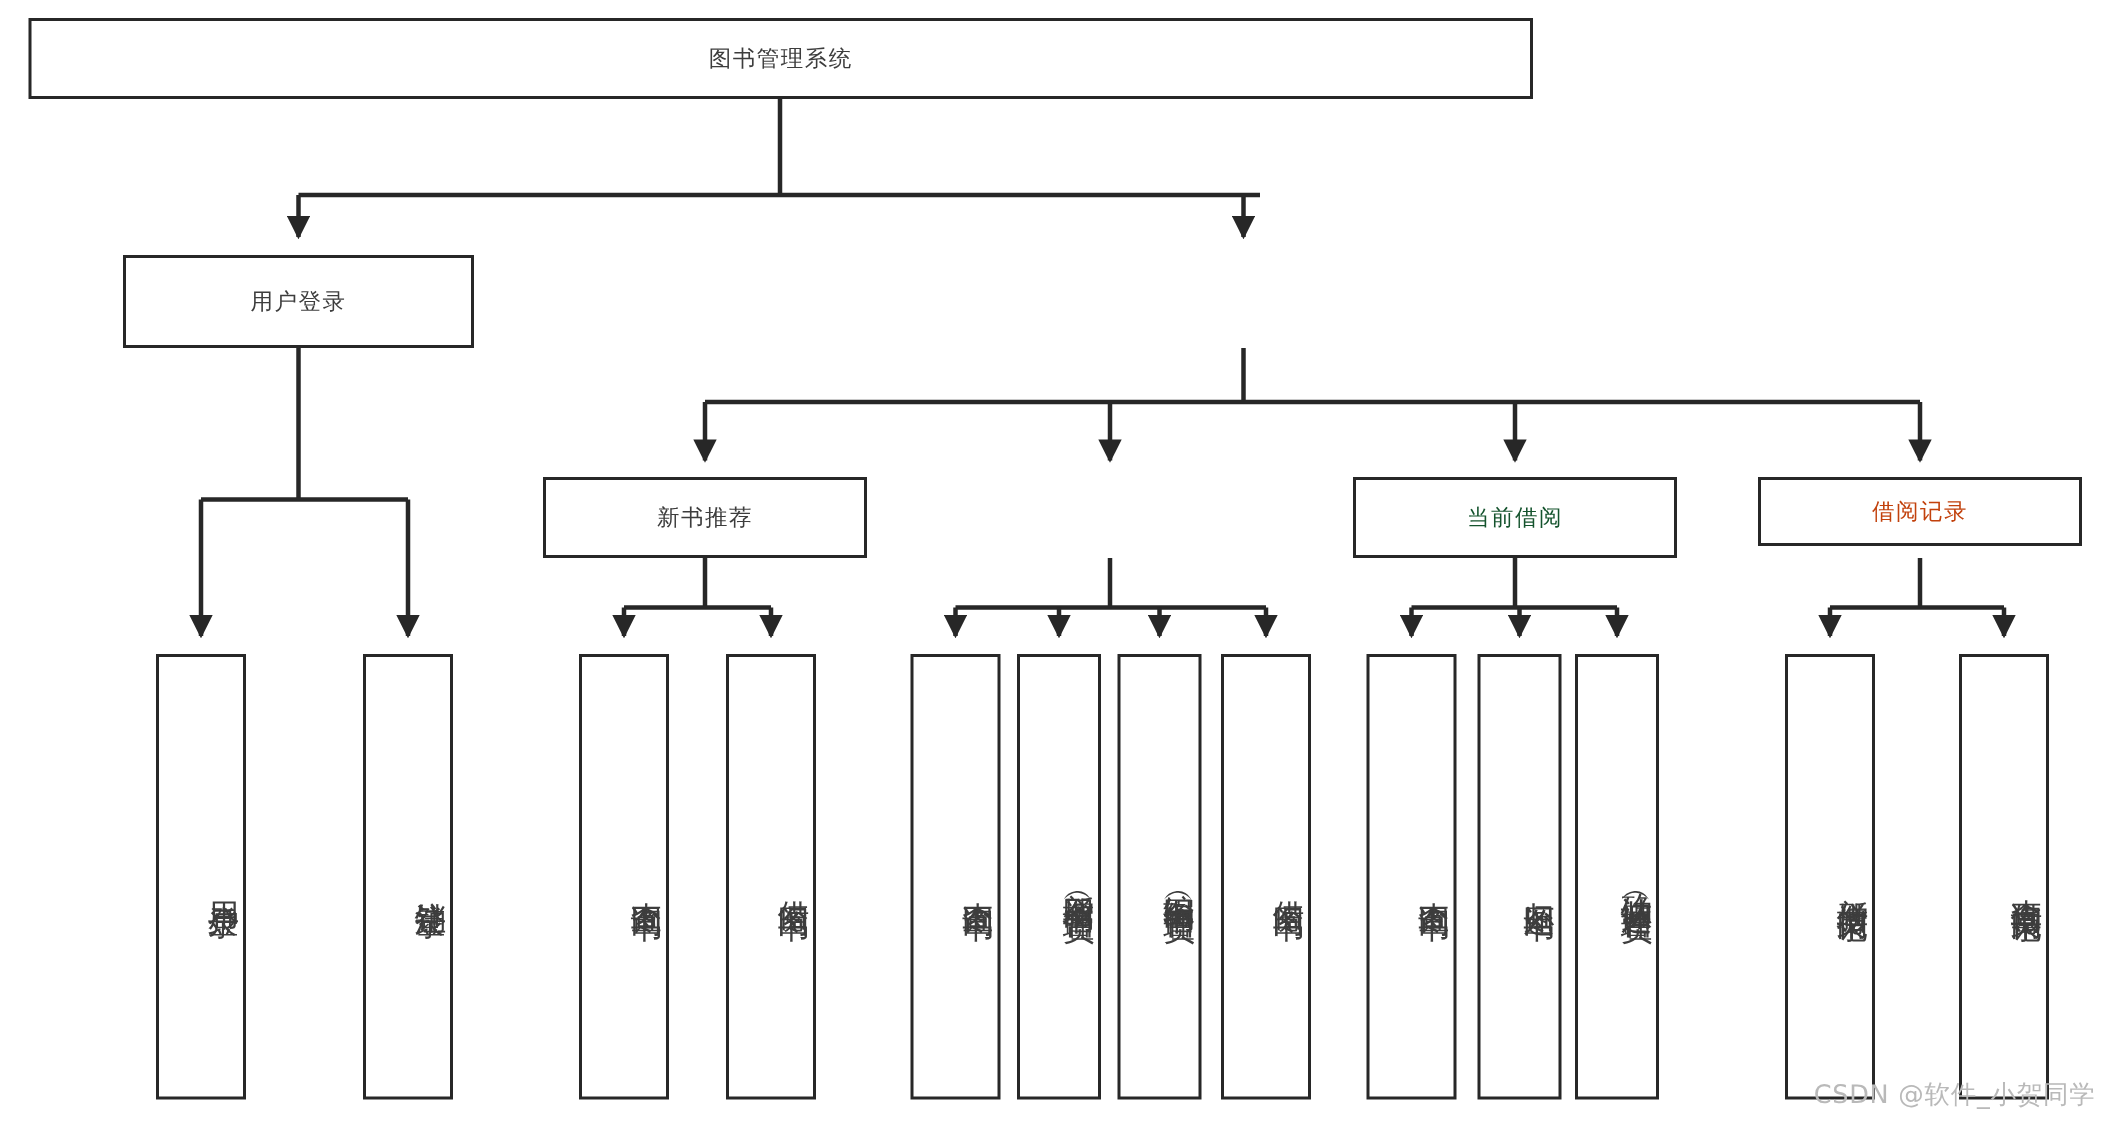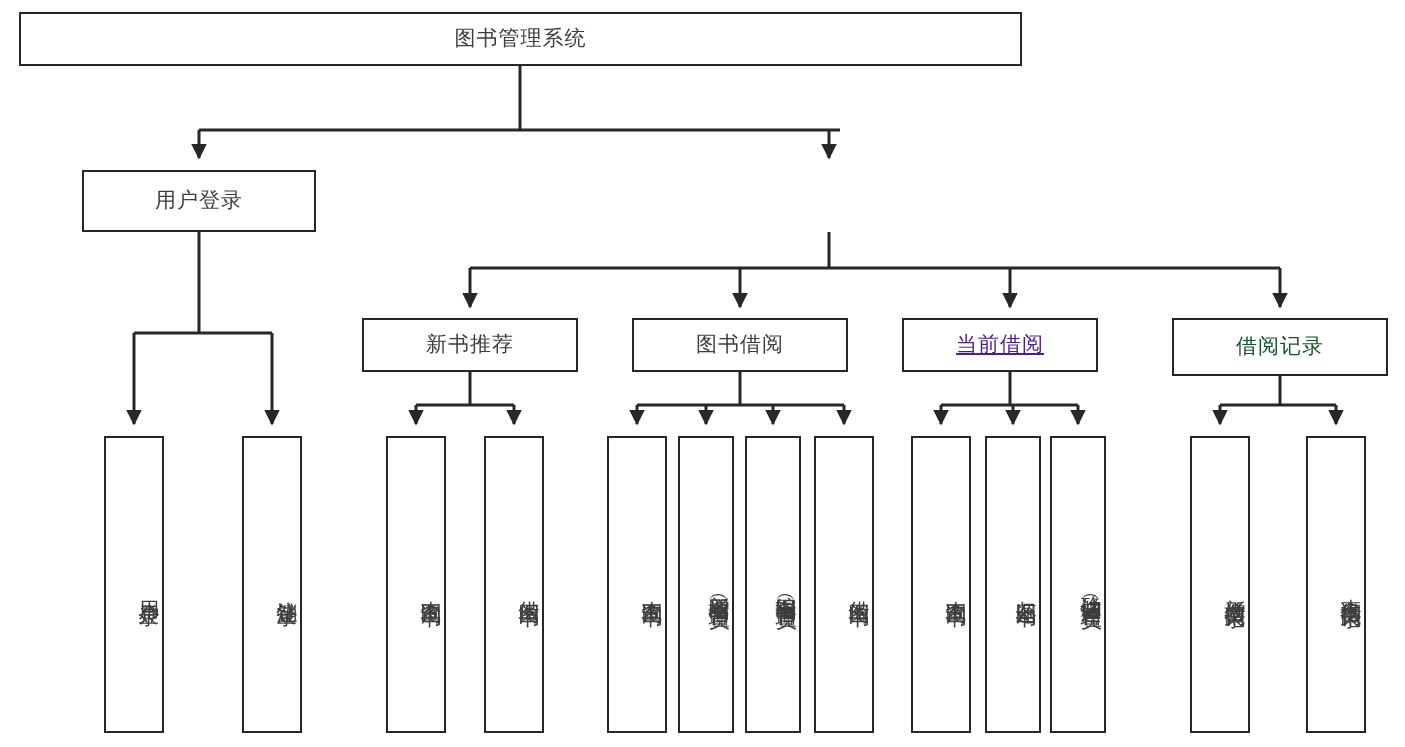--- a/index.html
+++ b/index.html
@@ -13,21 +13,21 @@
     box-sizing:border-box;
     border:2px solid #272727;
     background:#ffffff;
     color:#3d3d3d;
     display:flex;
     align-items:center;
     justify-content:center;
     text-align:center;
   }
   .node.horiz{
-    font-size:21px;
+    font-size:15px;
     line-height:1.2;
     letter-spacing:1px;
   }
   .node.vert{
     writing-mode:vertical-rl;
     text-orientation:upright;
     font-size:21px;
     line-height:1.25;
     letter-spacing:2px;
     align-items:flex-start;
@@ -109,27 +109,24 @@
     <span>图书管理系统</span>
   </div>
 
   <div class="node horiz lvl2" style="left: 82px; top: 170px; width: 234px; height: 62px; border-color: rgb(39, 39, 39); color: rgb(61, 61, 61);">
     <span>用户登录</span>
   </div>
 
   <div class="node horiz lvl3" style="left: 362px; top: 318px; width: 216px; height: 54px; border-color: rgb(39, 39, 39); color: rgb(61, 61, 61); justify-content: center;">
     <span>新书推荐</span>
   </div>
-  <div class="node horiz lvl3" style="left: 632px; top: 318px; width: 216px; height: 54px; border-color: rgb(39, 39, 39); color: rgb(61, 61, 61);">
-    <span>图书借阅</span>
-  </div>
-  <div class="node horiz lvl3" style="left: 902px; top: 318px; width: 196px; height: 54px; border-color: rgb(39, 39, 39); color: #4c1d95; text-decoration: underline;">
+  <div class="node horiz lvl3" style="left: 902px; top: 318px; width: 216px; height: 54px; border-color: rgb(39, 39, 39); color: #14532d;">
     <span>当前借阅</span>
   </div>
-  <div class="node horiz lvl3" style="left: 1172px; top: 318px; width: 216px; height: 58px; border-color: rgb(39, 39, 39); color: #14532d;">
+  <div class="node horiz lvl3" style="left: 1172px; top: 318px; width: 216px; height: 46px; border-color: rgb(39, 39, 39); color: #c2410c;">
     <span>借阅记录</span>
   </div>
 
   <div class="node vert leaf" style="left: 104px; top: 436px; width: 60px; height: 297px; border-color: rgb(39, 39, 39); color: rgb(61, 61, 61);">
       <span class="vtxt">用户登录</span>
     </div>
   <div class="node vert leaf" style="left: 242px; top: 436px; width: 60px; height: 297px; border-color: rgb(39, 39, 39); color: rgb(61, 61, 61);">
       <span class="vtxt">注销登录</span>
     </div>
   <div class="node vert leaf" style="left: 386px; top: 436px; width: 60px; height: 297px; border-color: rgb(39, 39, 39); color: rgb(61, 61, 61);">
@@ -159,13 +156,14 @@
   <div class="node vert leaf" style="left: 1050px; top: 436px; width: 56px; height: 297px; border-color: rgb(39, 39, 39); color: rgb(61, 61, 61);">
       <span class="vtxt">确认归还（管理员）</span>
     </div>
   <div class="node vert leaf" style="left: 1190px; top: 436px; width: 60px; height: 297px; border-color: rgb(39, 39, 39); color: rgb(61, 61, 61);">
       <span class="vtxt">新增借阅记录</span>
     </div>
   <div class="node vert leaf" style="left: 1306px; top: 436px; width: 60px; height: 297px; border-color: rgb(39, 39, 39); color: rgb(61, 61, 61);">
       <span class="vtxt">查询借阅记录</span>
     </div>
 
+  <div id="watermark">CSDN @软件_小贺同学</div>
 </div>
 
 </body></html>

